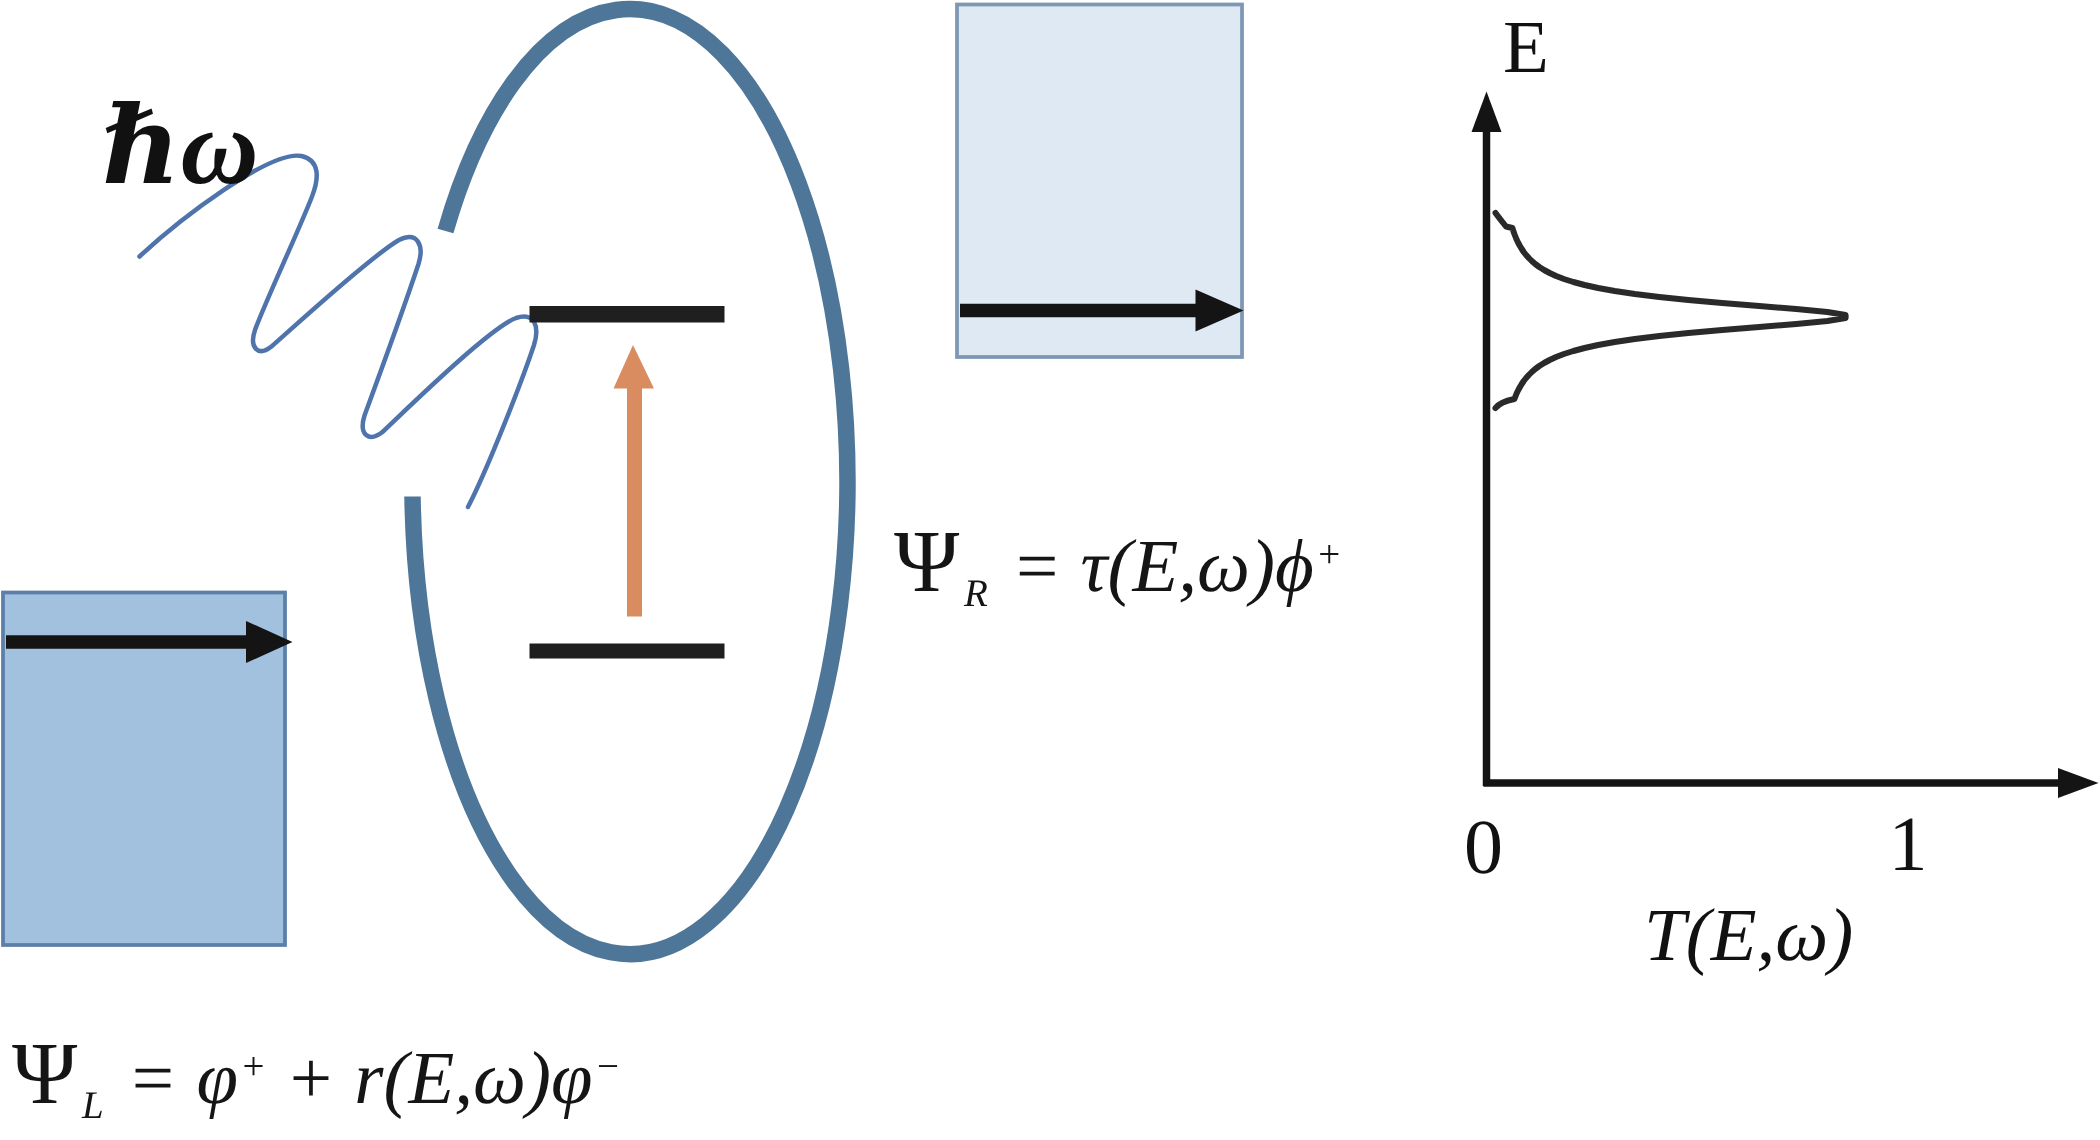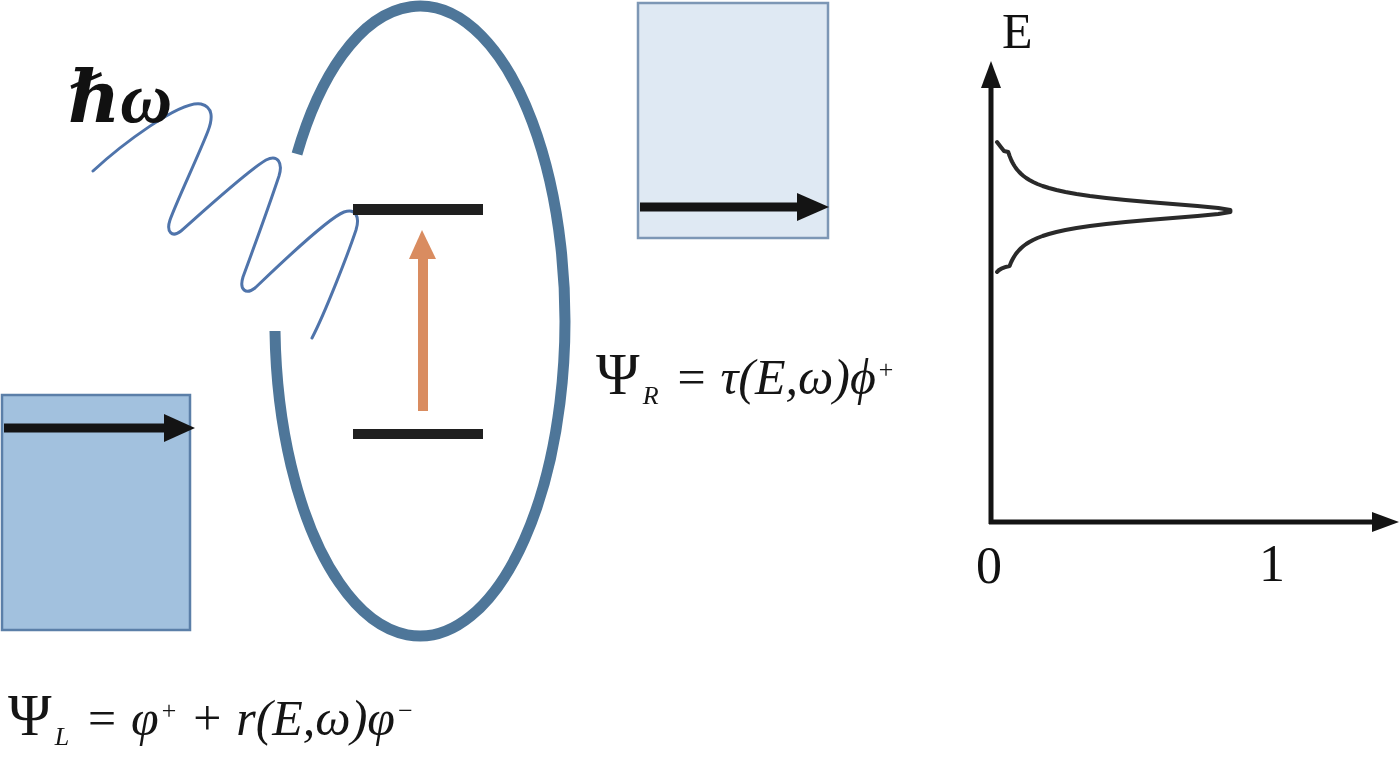--- a/index.html
+++ b/index.html
@@ -69,14 +69,15 @@
     <span class="psi">Ψ</span><sub>R</sub><span> = τ(E,ω)ϕ</span><sup>+</sup>
   </div>
 
   <div class="lbl eq eq-left">
     <span class="psi">Ψ</span><sub>L</sub><span> = φ</span><sup>+</sup><span> + r(E,ω)φ</span><sup>−</sup>
   </div>
 
   <div class="lbl e-axis-lbl">E</div>
   <div class="lbl tick-0">0</div>
   <div class="lbl tick-1">1</div>
+  <div class="lbl t-axis-lbl">T(E,ω)</div>
 
 </div>
 
 </body></html>

